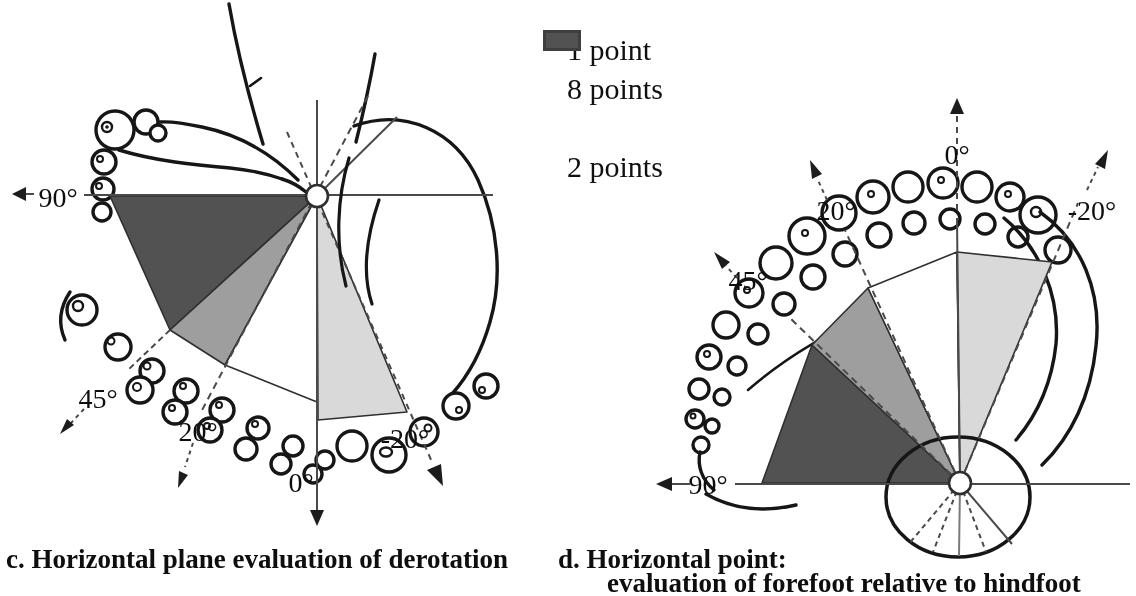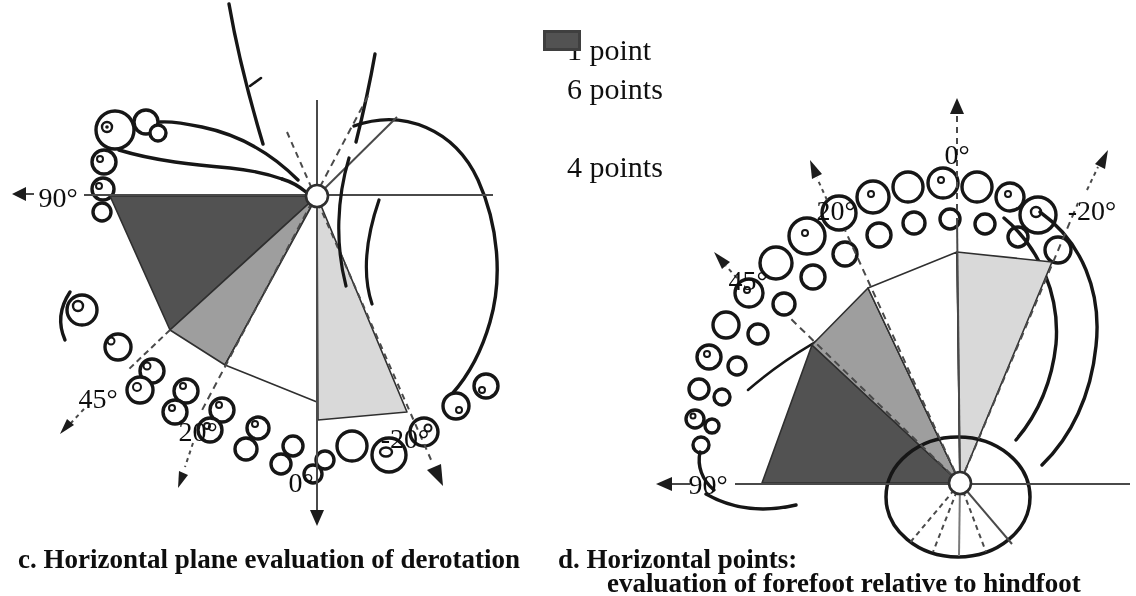--- a/index.html
+++ b/index.html
@@ -3,21 +3,21 @@
 <meta charset="utf-8">
 <style>
   html,body{margin:0;padding:0;background:#ffffff;}
   .stage{position:relative;width:1136px;height:596px;background:#ffffff;overflow:hidden;
          font-family:"Liberation Serif", serif;}
   .stage svg{position:absolute;left:0;top:0;}
   .legend{position:absolute;left:543px;top:30px;}
   .legend-row{display:flex;align-items:center;height:39px;}
   .legend-label{margin-left:24px;font-size:30px;color:#101010;white-space:nowrap;}
   .caption{position:absolute;font-size:27px;font-weight:600;color:#0e0e0e;white-space:nowrap;}
-  #cap-c{left:18px;top:544px;}
+  #cap-c{left:6px;top:544px;}
   #cap-d1{left:558px;top:544px;}
   #cap-d2{left:607px;top:568px;}
   .deg{font-size:28px;fill:#0e0e0e;}
 </style>
 </head>
 <body>
 
 <div class="stage">
 
 <svg width="1136" height="596" viewBox="0 0 1136 596">
@@ -216,32 +216,32 @@
   <div class="legend-row">
     <svg width="38" height="21">
       <rect x="1.5" y="1.5" width="35" height="18" stroke="#3f3f3f" stroke-width="3" fill="#d9d9d9"></rect>
     </svg>
     <span class="legend-label">1 point</span>
   </div>
   <div class="legend-row">
     <svg width="38" height="21">
       <rect x="1.5" y="1.5" width="35" height="18" stroke="#3f3f3f" stroke-width="3" fill="#ffffff"></rect>
     </svg>
-    <span class="legend-label">6 points</span>
+    <span class="legend-label">8 points</span>
   </div>
   <div class="legend-row">
     <svg width="38" height="21">
       <rect x="1.5" y="1.5" width="35" height="18" stroke="#3f3f3f" stroke-width="3" fill="#9e9e9e"></rect>
     </svg>
   </div>
   <div class="legend-row">
     <svg width="38" height="21">
       <rect x="1.5" y="1.5" width="35" height="18" stroke="#3f3f3f" stroke-width="3" fill="#525252"></rect>
     </svg>
-    <span class="legend-label">4 points</span>
+    <span class="legend-label">2 points</span>
   </div>
 </div>
 
 <div class="caption" id="cap-c">c. Horizontal plane evaluation of derotation</div>
-<div class="caption" id="cap-d1">d. Horizontal points:</div>
+<div class="caption" id="cap-d1">d. Horizontal point:</div>
 <div class="caption" id="cap-d2">evaluation of forefoot relative to hindfoot</div>
 
 </div>
 
 </body></html>

